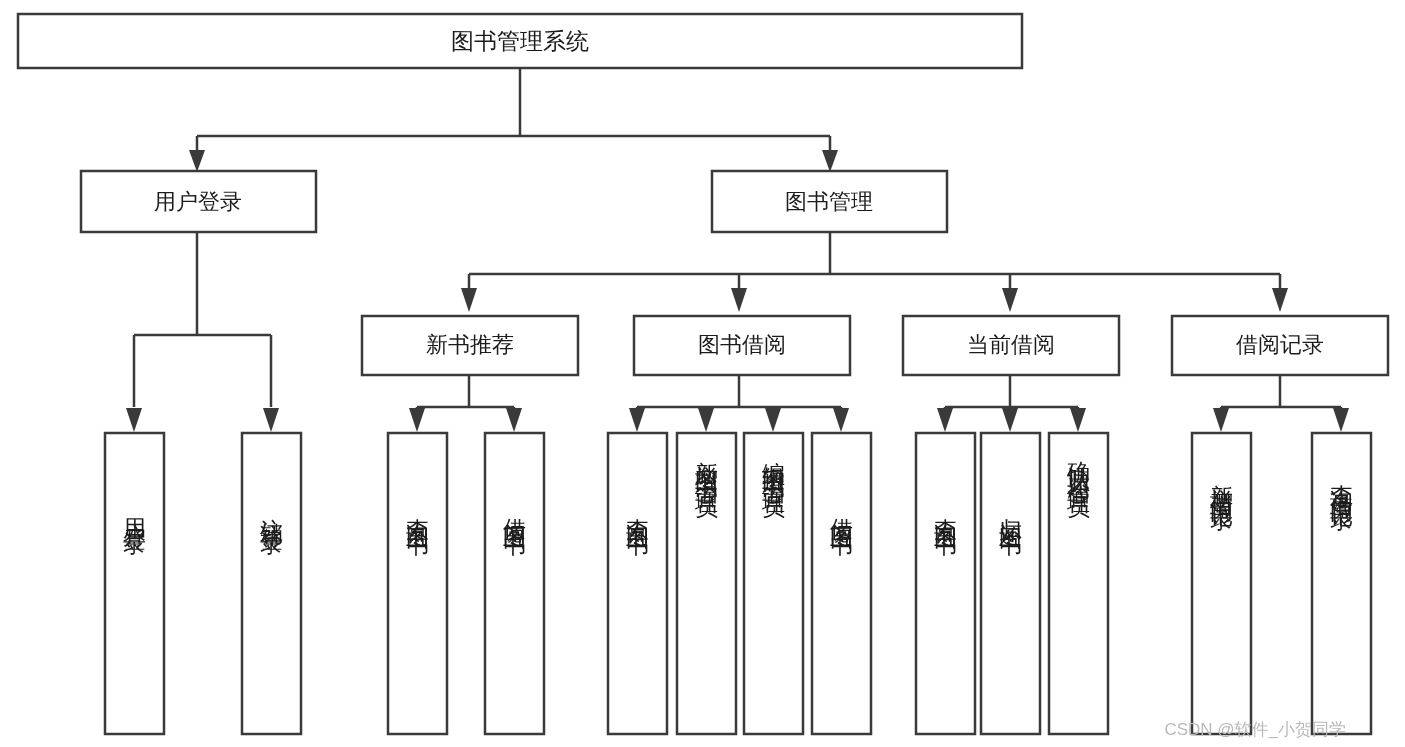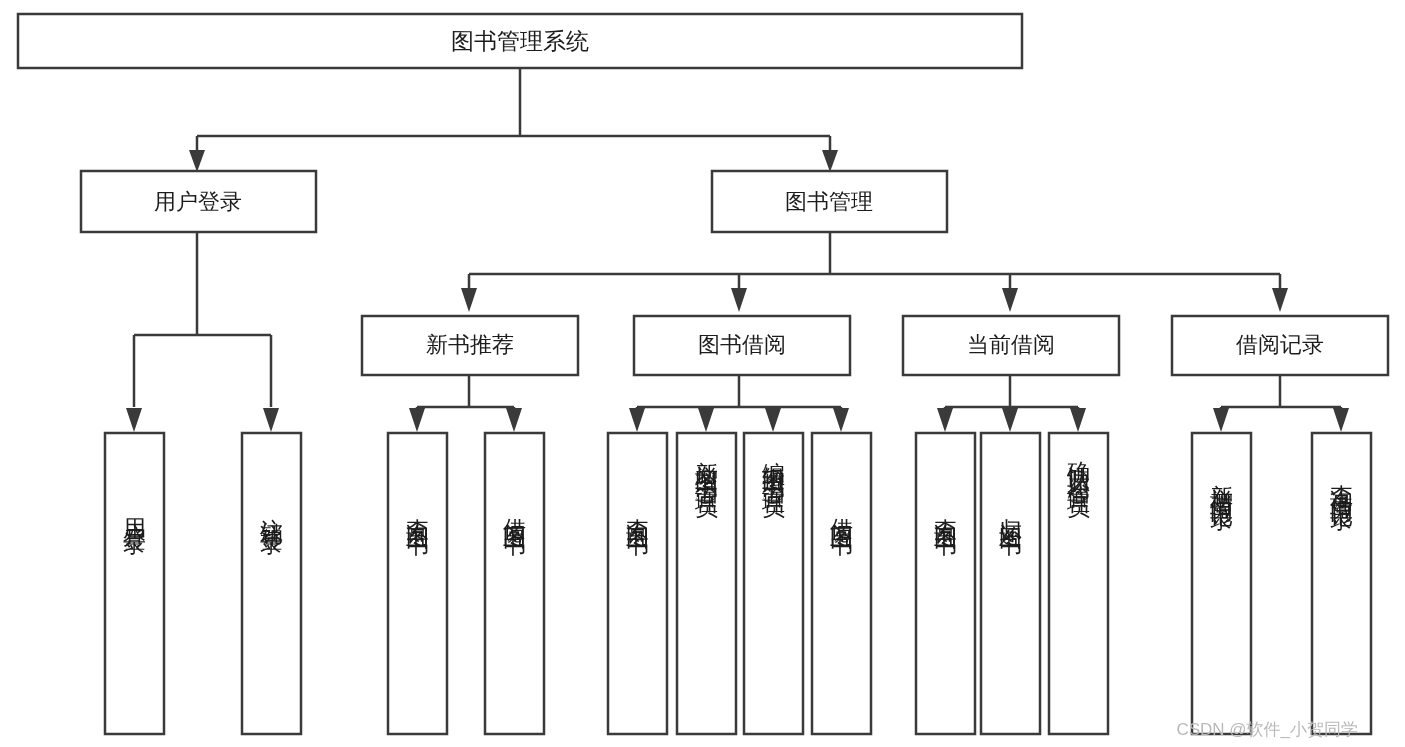--- a/index.html
+++ b/index.html
@@ -68,21 +68,21 @@
     font-family: "Liberation Sans", "DejaVu Sans", sans-serif;
     font-size: 23px;
     line-height: 1.0;
     color: #1c1c1c;
     letter-spacing: 5px;
     white-space: nowrap;
     text-align: center;
   }
   .watermark {
     position: absolute;
-    right: 12px;
+    right: 24px;
     bottom: 6px;
     font-family: "Liberation Sans", "DejaVu Sans", sans-serif;
     font-size: 17px;
     color: #b9b9b9;
     white-space: nowrap;
     pointer-events: none;
   }
 </style>
 </head>
 <body>

